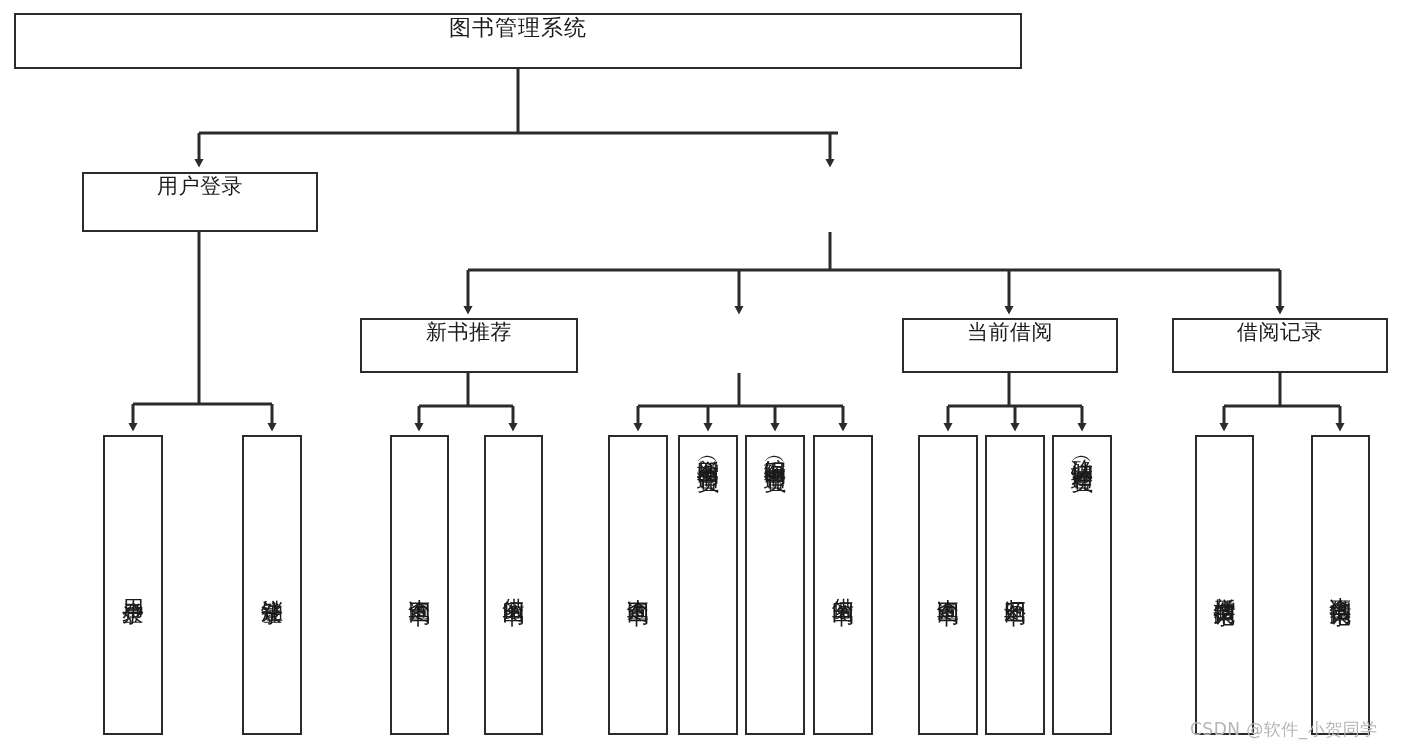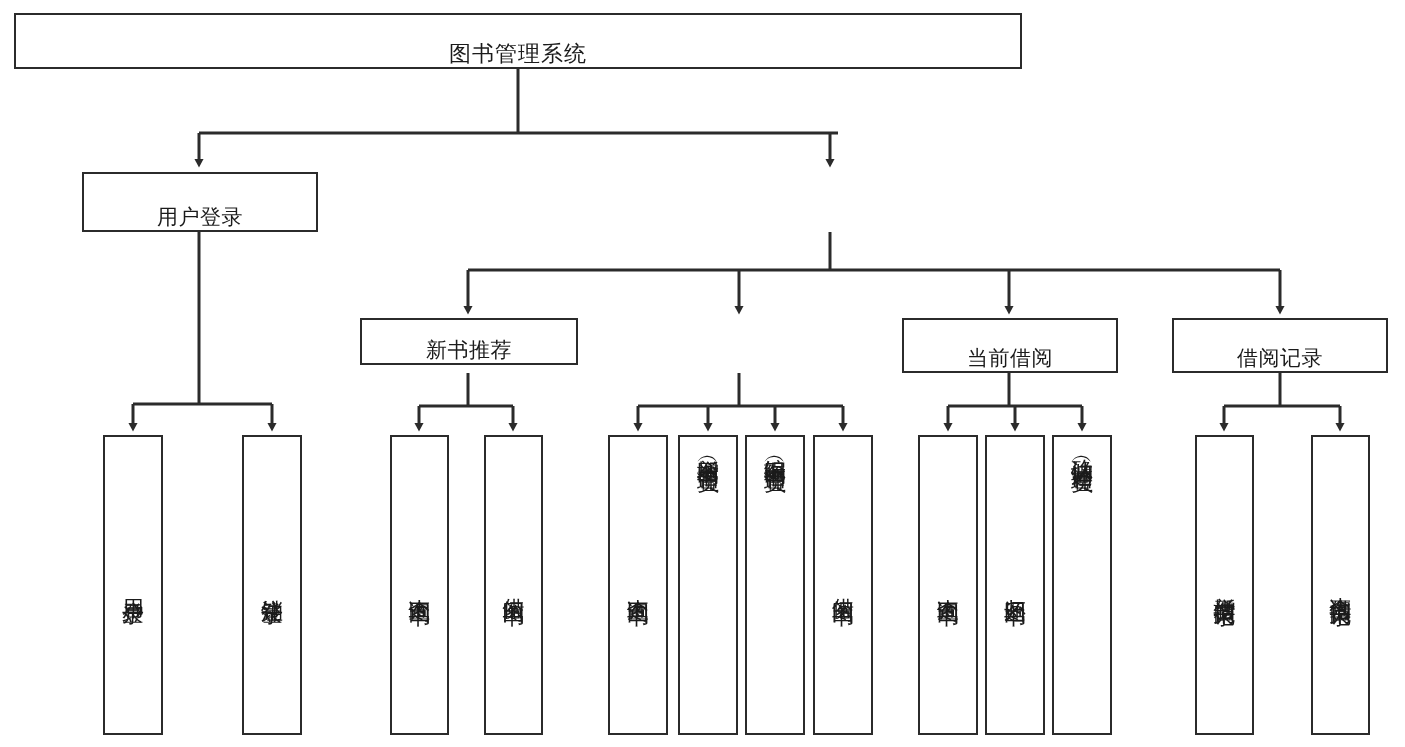--- a/index.html
+++ b/index.html
@@ -24,21 +24,21 @@
     width: 1405px;
     height: 747px;
     pointer-events: none;
   }
   .node {
     position: absolute;
     box-sizing: border-box;
     background: #ffffff;
     border: 2px solid #2b2b2b;
     display: flex;
-    align-items: flex-end;
+    align-items: flex-start;
     justify-content: center;
     color: #1b1b1b;
   }
   .node-h .node-label {
     font-size: 21px;
     line-height: 1.2;
     letter-spacing: 0.5px;
     white-space: nowrap;
   }
   .node-root .node-label {
@@ -133,21 +133,21 @@
   </svg>
 
   <div class="node node-h node-root" style="left:14px; top:13px; width:1008px; height:56px;">
     <span class="node-label">图书管理系统</span>
   </div>
 
   <div class="node node-h" style="left:82px; top:172px; width:236px; height:60px;">
     <span class="node-label">用户登录</span>
   </div>
 
-  <div class="node node-h" style="left:360px; top:318px; width:218px; height:47px;">
+  <div class="node node-h" style="left:360px; top:318px; width:218px; height:55px;">
     <span class="node-label">新书推荐</span>
   </div>
   <div class="node node-h" style="left:1172px; top:318px; width:216px; height:55px;">
     <span class="node-label">借阅记录</span>
   </div>
   <div class="node node-h" style="left:902px; top:318px; width:216px; height:55px;">
     <span class="node-label">当前借阅</span>
   </div>
 
   <div class="node node-v vcenter" style="left:103px; top:435px; width:60px; height:300px;">
@@ -187,14 +187,15 @@
     <span class="node-label">确认归还（管理员）</span>
   </div>
 
   <div class="node node-v vcenter" style="left:1195px; top:435px; width:59px; height:300px;">
     <span class="node-label">新增借阅记录</span>
   </div>
   <div class="node node-v vcenter" style="left:1311px; top:435px; width:59px; height:300px;">
     <span class="node-label">查询借阅记录</span>
   </div>
 
+  <div id="watermark" style="left:1190px; top:718px;">CSDN @软件_小贺同学</div>
 
 </div>
 
 </body></html>

